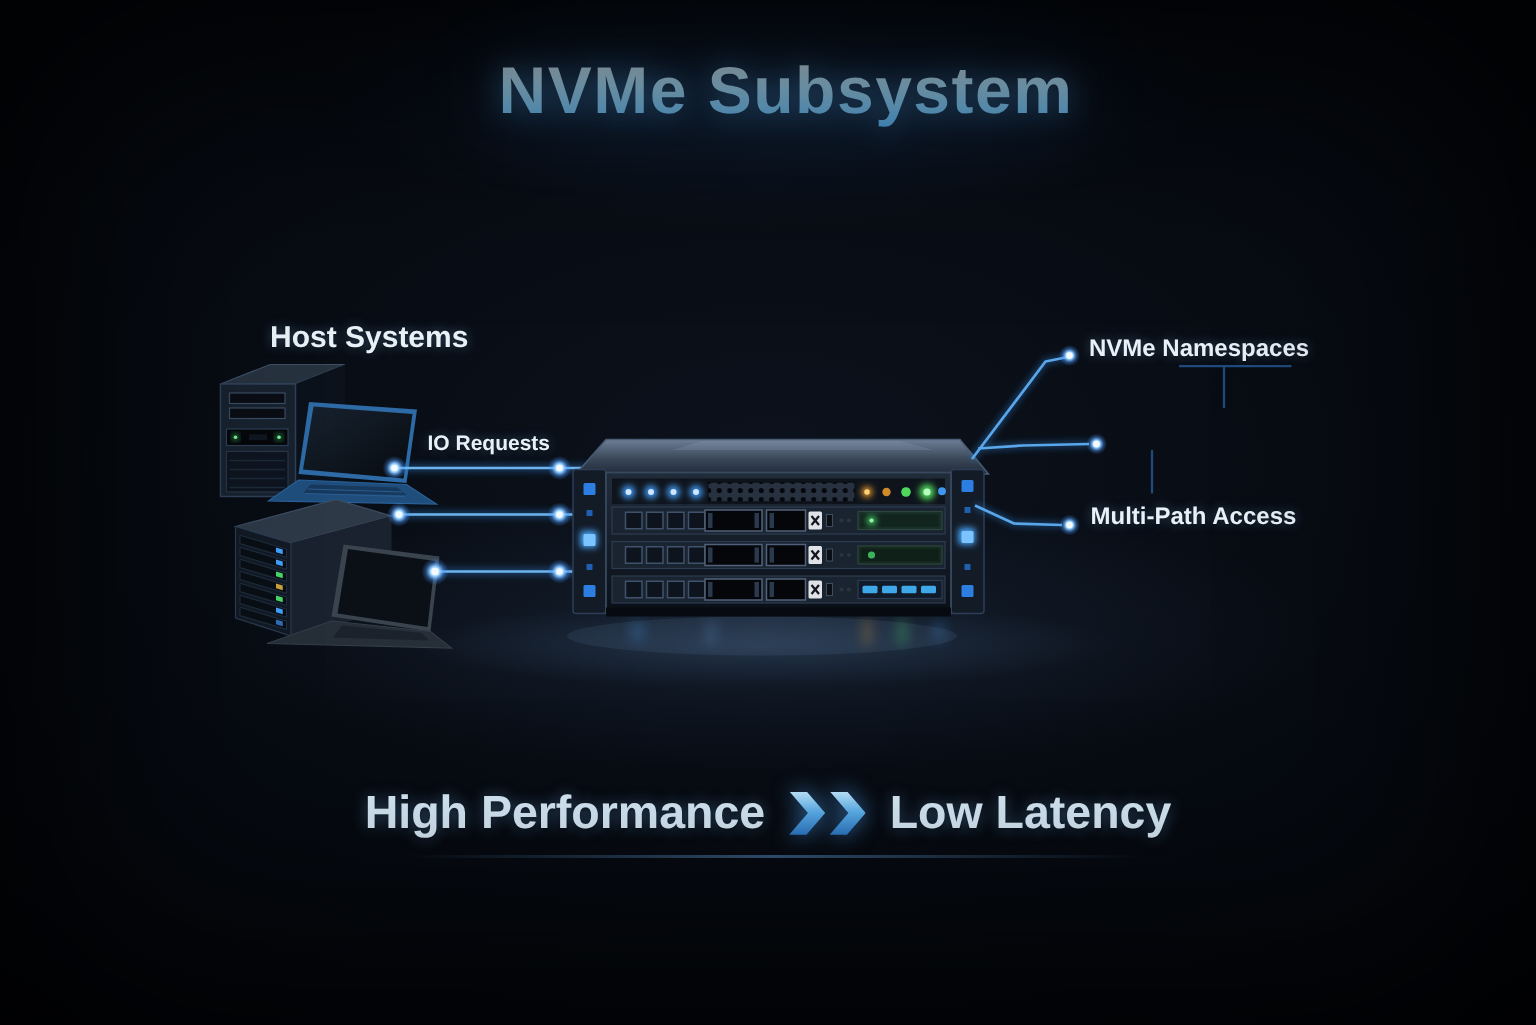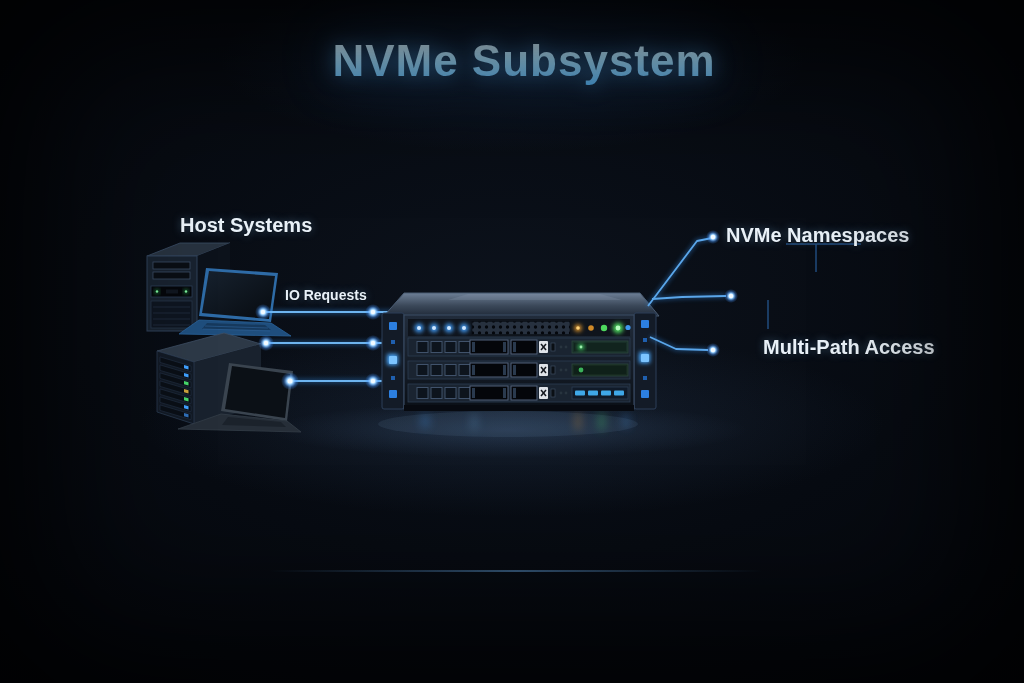--- a/index.html
+++ b/index.html
@@ -18,24 +18,24 @@
     position:absolute;top:36px;left:12px;width:100%;text-align:center;
     font-size:44px;font-weight:700;letter-spacing:1px;
     background:linear-gradient(180deg,#e2f5ff 0%,#9fd9f8 45%,#4ea6e4 100%);
     -webkit-background-clip:text;background-clip:text;color:transparent;
     filter:drop-shadow(0 0 10px rgba(90,180,255,0.55)) drop-shadow(0 0 26px rgba(50,130,220,0.35));
   }
   .lbl{position:absolute;color:#e9f1f8;font-weight:700;
        text-shadow:0 0 8px rgba(140,200,255,0.35),0 1px 2px rgba(0,0,0,0.8);}
   .host-label{left:148px;top:214px;font-size:20px;margin-left:32px;}
   .io-label{left:285px;top:287px;font-size:14px;}
-  .feature{font-size:20px;}
+  .feature{font-size:16px;}
   .feature-0{left:726px;top:224px;}
   .feature-1{left:740px;top:283px;}
-  .feature-2{left:727px;top:336px;margin-left:36px;}
+  .feature-2{left:727px;top:336px;}
 
   .banner{position:absolute;top:524px;left:0;width:100%;display:flex;
           justify-content:center;align-items:center;gap:16px;}
   .banner-text{color:#d8eaf8;font-size:31px;font-weight:700;
                text-shadow:0 0 10px rgba(120,190,255,0.38),0 1px 2px rgba(0,0,0,0.8);}
   .chevrons{display:flex;gap:3px;align-items:center;
             filter:drop-shadow(0 0 7px rgba(80,170,255,0.65));}
   .chevron{width:24px;height:29px;background:linear-gradient(180deg,#bde7ff 0%,#5eb2ee 45%,#2c78c6 100%);
            clip-path:polygon(0% 0%,48% 0%,100% 50%,48% 100%,0% 100%,52% 50%);}
   .banner-underline{position:absolute;top:570px;left:270px;width:492px;height:2px;
@@ -334,16 +334,24 @@
   </svg>
 
   <div class="title">NVMe Subsystem</div>
 
   <div class="lbl host-label">Host Systems</div>
   <div class="lbl io-label">IO Requests</div>
 
   <div class="lbl feature feature-0">NVMe Namespaces</div>
   <div class="lbl feature feature-2">Multi-Path Access</div>
 
+  <div class="banner">
+    <span class="banner-text">High Performance</span>
+    <span class="chevrons">
+      <span class="chevron"></span>
+      <span class="chevron"></span>
+    </span>
+    <span class="banner-text">Low Latency</span>
+  </div>
   <div class="banner-underline"></div>
 
   <div class="vignette"></div>
 </div>
 
 </body></html>

